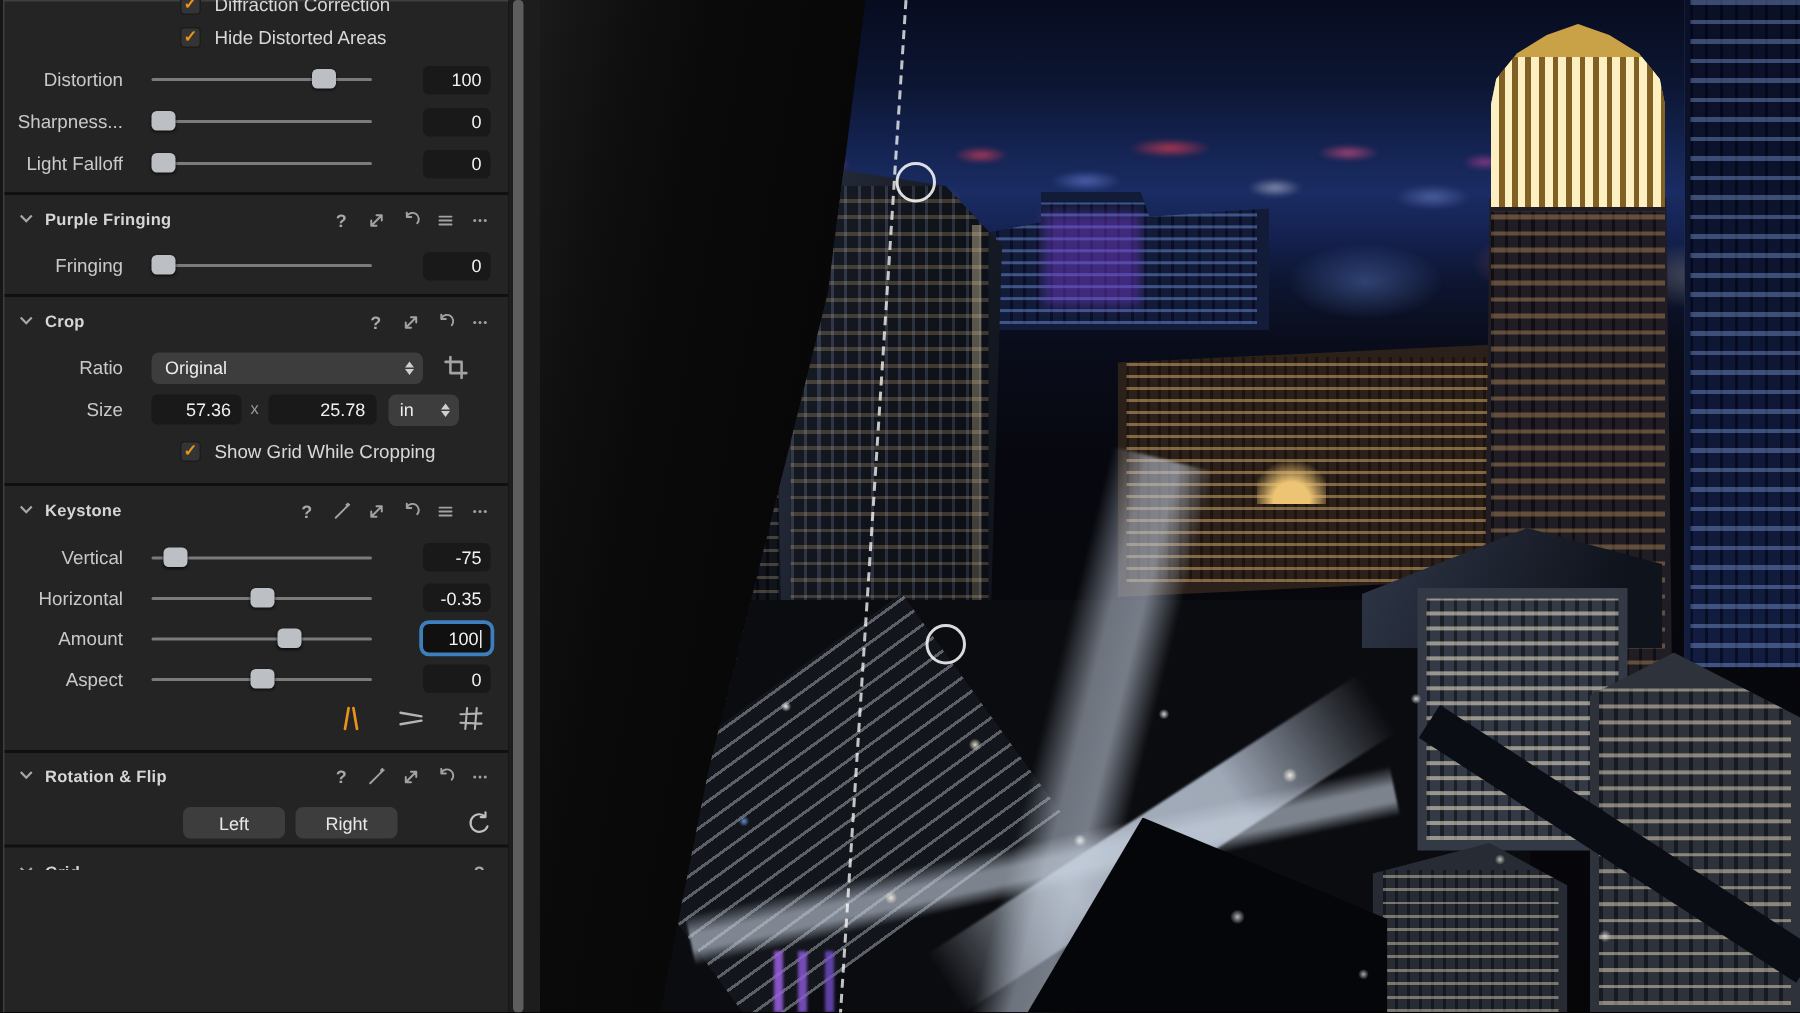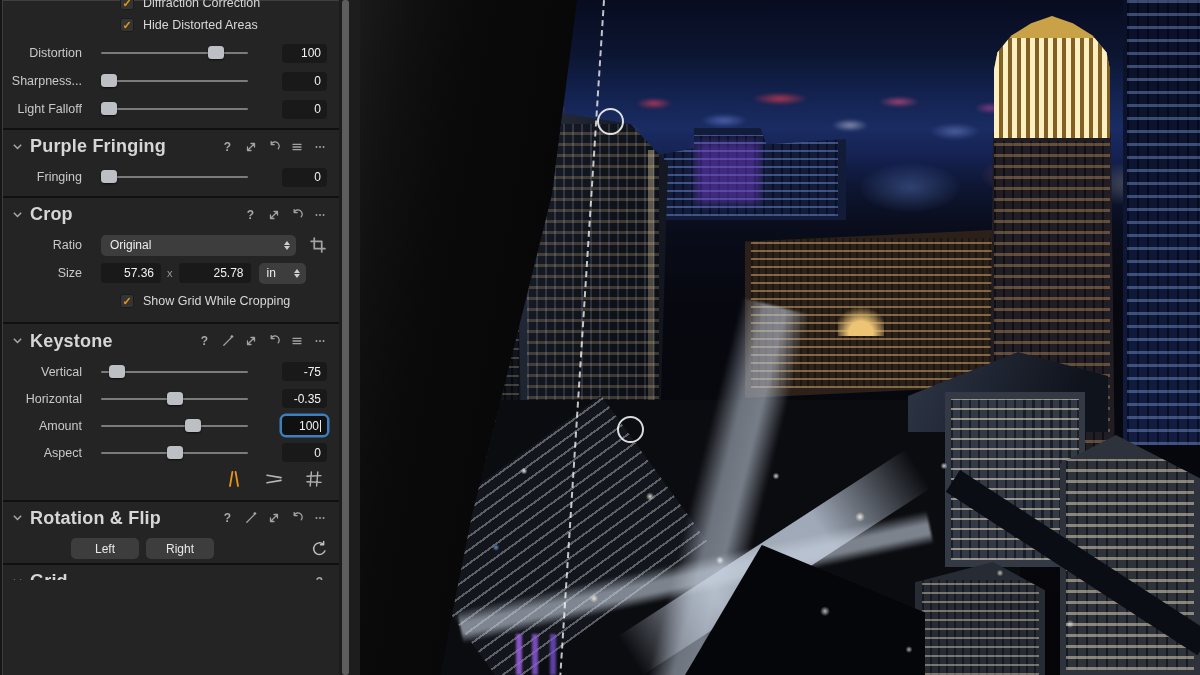--- a/index.html
+++ b/index.html
@@ -6,21 +6,21 @@
   html,body { width:1200px; height:675px; overflow:hidden; background:#000;
     font-family:"Liberation Sans", sans-serif; }
   body { position:relative; }
 
   
   .panel { position:absolute; left:0; top:0; width:339px; height:675px;
     background:#242424; border-left:2px solid #161616; }
   .tool-frame { border-left:1px solid #3e3e3e; border-top:1px solid #3e3e3e; height:100%; }
   .sec { border-bottom:2px solid #101010; }
   .sec-header { display:flex; align-items:center; height:33px; padding:0 13px 0 9px; }
-  .sec-title { margin-left:7px; font-size:18px; font-weight:bold; color:#d6d6d6; letter-spacing:.2px; }
+  .sec-title { margin-left:7px; font-size:11px; font-weight:bold; color:#d6d6d6; letter-spacing:.2px; }
   .hdr-icons { margin-left:auto; display:flex; align-items:center; gap:10px; }
   .hicon { width:13px; height:13px; display:flex; align-items:center; justify-content:center; }
   .hicon svg { width:12px; height:12px; stroke:#a2a2a2; fill:none; stroke-width:1.3; stroke-linecap:round; stroke-linejoin:round; }
   .hicon.qmark { color:#a8a8a8; font-size:12px; font-weight:bold; }
   .chev svg { width:11px; height:11px; stroke:#a8a8a8; fill:none; stroke-width:1.6; }
 
   .row { display:flex; align-items:center; height:28px; }
   .lbl { width:98px; text-align:right; padding-right:19px; color:#c9c9c9; font-size:12.5px; white-space:nowrap; }
   .slider { position:relative; width:147px; height:14px; }
   .slider .track { position:absolute; left:0; right:0; top:6px; height:2px; background:#7b7b7b; border-radius:1px; }
@@ -304,21 +304,21 @@
                   <circle cx="2.5" cy="6" r="1"></circle>
                   <circle cx="6" cy="6" r="1"></circle>
                   <circle cx="9.5" cy="6" r="1"></circle>
                 </g>
               </svg>
             </span>
       </span>
     </div>
     <div class="row">
       <span class="lbl">Ratio</span>
-      <div class="dropdown" style="width:195px">
+      <div class="dropdown" style="width:181px">
         <span>Original</span>
         <span class="dd-chev">
               <i class="up"></i>
               <i class="dn"></i>
             </span>
       </div>
       <span class="hicon" style="margin-left:13px;width:17px;height:17px">
         <svg viewBox="0 0 12 12" style="width:16px;height:16px">
               <path d="M3.2,0.8 V8.8 H11.2 M0.8,3.2 H8.8 V11.2"></path>
             </svg>
@@ -459,21 +459,21 @@
               <svg viewBox="0 0 12 12">
                 <g fill="#a2a2a2" stroke="none">
                   <circle cx="2.5" cy="6" r="1"></circle>
                   <circle cx="6" cy="6" r="1"></circle>
                   <circle cx="9.5" cy="6" r="1"></circle>
                 </g>
               </svg>
             </span>
       </span>
     </div>
-    <div class="row" style="height:29px;padding-left:68px">
+    <div class="row" style="height:29px;padding-left:119px">
       <div class="btn" style="width:68px">Left</div>
       <div class="btn" style="width:68px;margin-left:7px">Right</div>
       <span class="hicon" style="margin-left:auto;margin-right:11px;width:18px;height:18px">
         <svg viewBox="0 0 18 18" style="width:17px;height:17px">
               <path d="M14.8,11.5 A6.2,6.2 0 1 1 13.2,4.6 M13.4,1.6 L13.4,5.0 L10.0,5.0" stroke="#c0c0c0" stroke-width="1.5"></path>
             </svg>
       </span>
     </div>
   </div>
 

